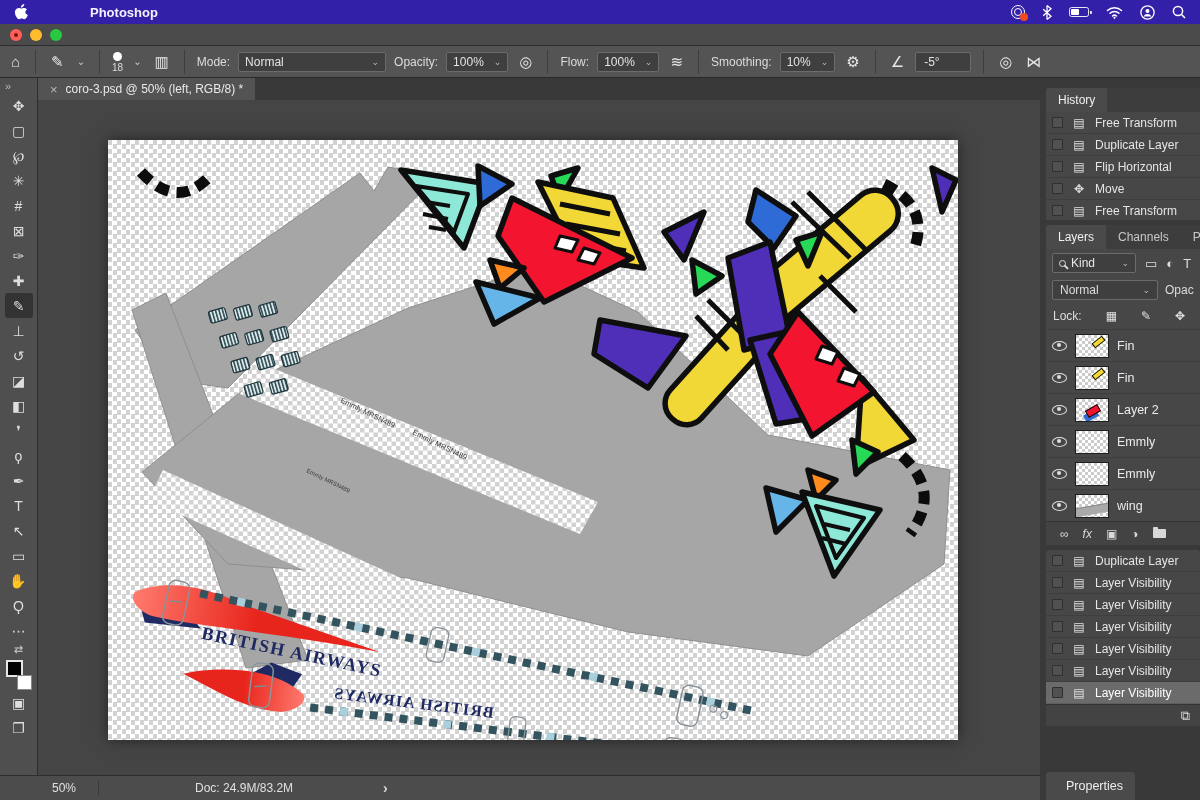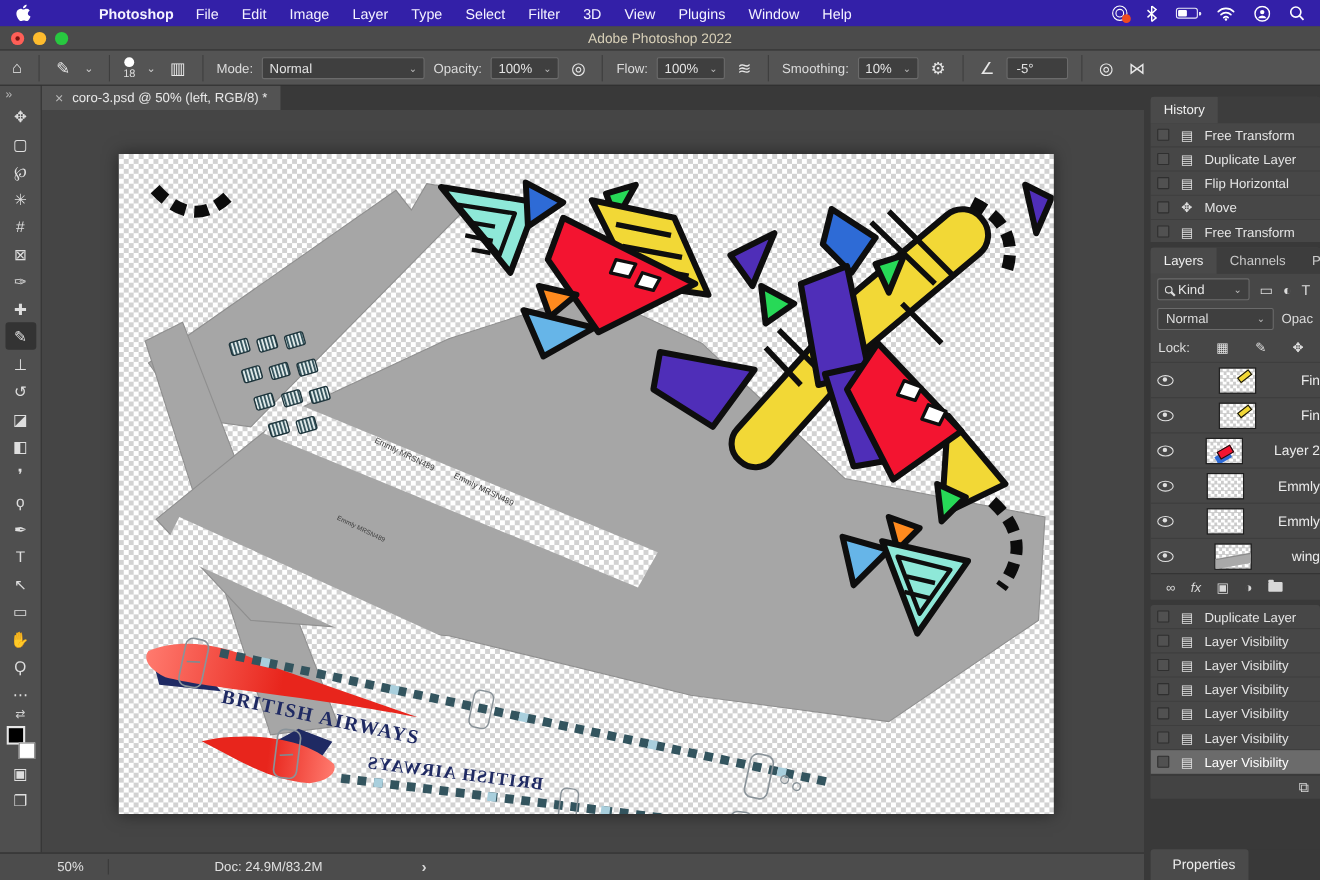--- a/index.html
+++ b/index.html
@@ -109,21 +109,21 @@
   .mag::after { content:""; position:absolute; width:4.5px; height:1.5px; background:#ddd; transform:rotate(45deg); right:-3.5px; bottom:-1.5px; }
   .ticon { color:#ddd; font-size:13px; }
   .blendrow { height:26px; display:flex; align-items:center; gap:7px; padding:0 6px; font-size:12px; color:#ddd; white-space:nowrap; }
   .blendsel { background:#3f3f3f; border:1px solid #6b6b6b; border-radius:2px; height:20px; width:106px;
     display:flex; align-items:center; justify-content:space-between; padding:0 7px; }
   .lockrow { height:26px; display:flex; align-items:center; gap:24px; padding:0 7px; font-size:12px; color:#ddd; }
   .lockrow .li { font-size:12px; color:#e2e2e2; }
   .lockpad { width:9px; height:7px; background:#ddd; border-radius:1px; position:relative; margin-top:4px; }
   .lockpad::before { content:""; position:absolute; left:1px; top:-5px; width:5px; height:5px;
     border:1.5px solid #ddd; border-bottom:none; border-radius:3px 3px 0 0; }
-  .layerrow { height:32px; display:flex; align-items:center; gap:8px; border-top:1px solid #3e3e3e; padding-left:6px;justify-content:space-between; }
+  .layerrow { height:32px; display:flex; align-items:center; gap:8px; border-top:1px solid #3e3e3e; padding-left:6px; }
   .eye { width:15px; height:10px; border:1.5px solid #dfdfdf; border-radius:50%; position:relative; flex:none; }
   .eye::after { content:""; position:absolute; left:4.2px; top:1.7px; width:4px; height:4px; background:#dfdfdf; border-radius:50%; }
   .thumb { width:34px; height:24px; border:1px solid #1e1e1e; flex:none; position:relative; overflow:hidden;
     background:repeating-conic-gradient(#ffffff 0% 25%, #cccccc 0% 50%) 0 0/6px 6px; }
   .thumb.fin::after { content:""; position:absolute; right:3px; top:4px; width:11px; height:4px;
     background:var(--plane_yellow,#f2d836); border:1px solid #111; transform:rotate(-38deg); }
   .thumb.plane::after { content:""; position:absolute; left:10px; top:8px; width:12px; height:6px;
     background:var(--plane_red,#f31430); border:1px solid #111; transform:rotate(-30deg);
     box-shadow:-4px 3px 0 var(--plane_blue,#2e6bd6); }
   .thumb.wing::after { content:""; position:absolute; left:-4px; top:10px; width:46px; height:8px;
@@ -146,35 +146,20 @@
 
 <div class="app">
 
   <div class="menubar">
     <span class="apple">
       <svg width="14" height="16" viewBox="0 0 14 16">
           <path fill="#fff" d="M11.3 8.6c0-2 1.6-3 1.7-3.1-.9-1.4-2.3-1.6-2.8-1.6-1.2-.1-2.3.7-2.9.7-.6 0-1.5-.7-2.5-.7C3.5 4 2.3 4.7 1.6 5.8.2 8 1.2 11.4 2.6 13.2c.7 1 1.5 2 2.5 2 1 0 1.4-.6 2.6-.6 1.2 0 1.5.6 2.6.6 1.1 0 1.8-1 2.4-1.9.8-1.1 1.1-2.2 1.1-2.2s-2.4-1-2.5-2.5zM9.4 2.3c.6-.7 1-1.7.9-2.3-.9 0-1.9.6-2.5 1.3-.5.6-1 1.6-.9 2.3 1 0 2-.6 2.5-1.3z"></path>
         </svg>
     </span>
     <span class="appname">Photoshop</span>
-    <ul>
-
-    <li>File</li>
-        <li>Edit</li>
-        <li>Image</li>
-        <li>Layer</li>
-        <li>Type</li>
-        <li>Select</li>
-        <li>Filter</li>
-        <li>3D</li>
-        <li>View</li>
-        <li>Plugins</li>
-        <li>Window</li>
-        <li>Help</li>
-      </ul>
     <div class="status-icons">
       <span class="sicon">
           <span class="rec-circ"></span>
           <span class="rec-dot"></span>
         </span>
       <span class="sicon">
         <svg width="10" height="15" viewBox="0 0 10 15">
             <path d="M5 0.5v14M5 0.5l4 3.2L1.2 10.8M5 14.5l4-3.2L1.2 4.2" stroke="#fff" stroke-width="1.3" fill="none"></path>
           </svg>
       </span>
@@ -200,21 +185,20 @@
       </span>
     </div>
   </div>
 
   <div class="titlebar">
     <div class="lights">
       <span class="light red"></span>
       <span class="light yellow"></span>
       <span class="light green"></span>
     </div>
-    <span class="wintitle">Adobe Photoshop 2022</span>
   </div>
 
   <div class="optionsbar">
     <span class="oicon">⌂</span>
     <span class="osep"></span>
     <span class="oicon">✎</span>
     <span class="chev">⌄</span>
     <span class="osep"></span>
     <span class="brushprev">
         <span class="dot"></span>

